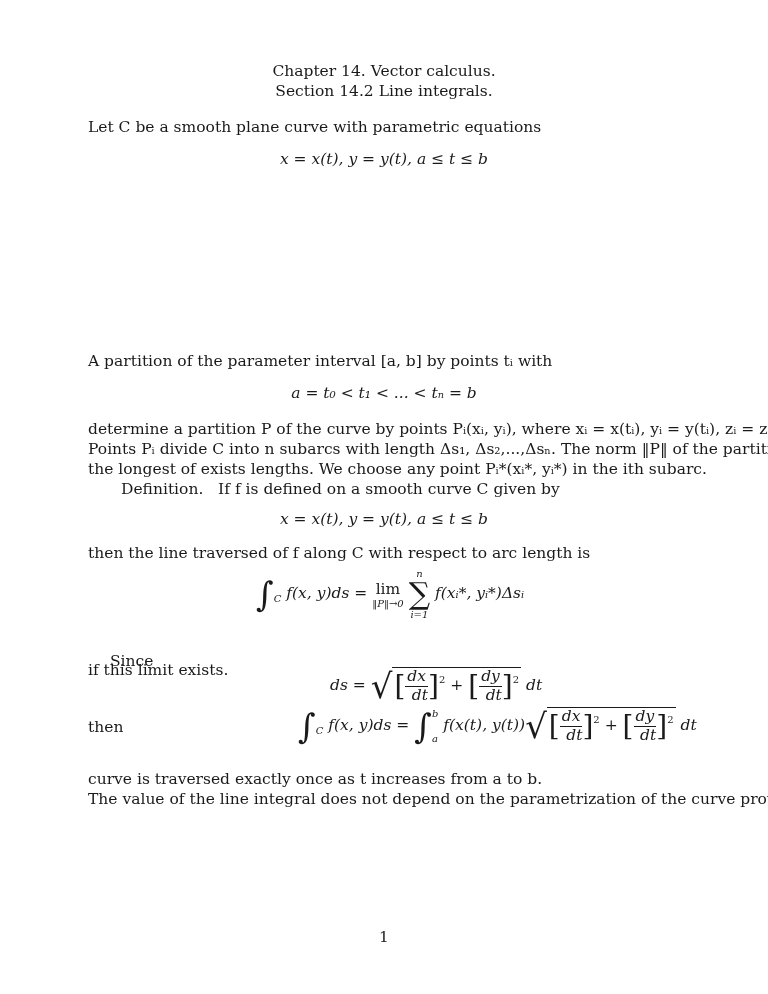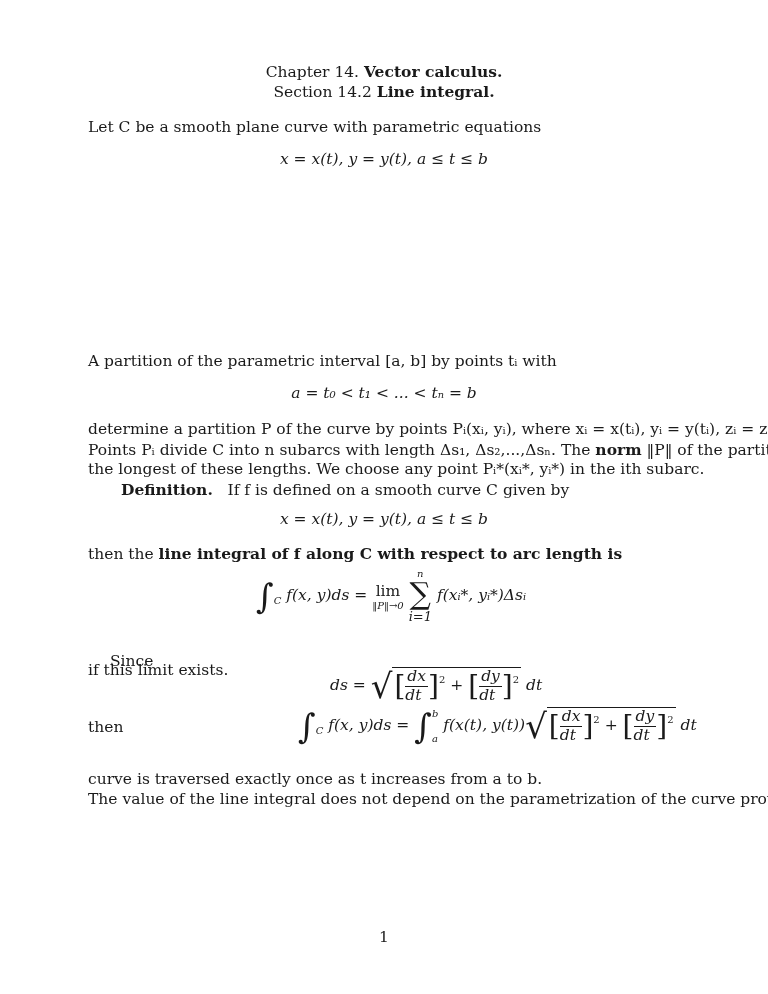--- a/index.html
+++ b/index.html
@@ -1,75 +1,75 @@
 <!DOCTYPE html>
 <html><head>
 <meta charset="utf-8">
 <style>
   html, body { margin:0; padding:0; background:#ffffff; }
   body { width:768px; height:994px; position:relative; overflow:hidden;
          font-family:"DejaVu Serif", "Liberation Serif", serif; color:#1a1a1a; font-size:15.5px; }
   .abs { position:absolute; white-space:nowrap; }
   .center { left:0; width:768px; text-align:center; }
   .m { font-style:italic; }
-  b { font-weight:bold; }
-  .frac { display:inline-block; vertical-align:middle; text-align:left; }
+  b { font-weight:normal; }
+  .frac { display:inline-block; vertical-align:middle; text-align:right; }
   .frac span { display:block; line-height:1.1; }
   .frac .num { border-bottom:1px solid #1a1a1a; padding:0 2px; }
   .bracket { font-size:28px; vertical-align:middle; font-style:normal; }
   .sqrt { display:inline-block; border-top:1px solid #1a1a1a; padding:0 2px; }
   .int { font-size:34px; font-style:normal; vertical-align:middle; }
   .sigma { font-size:30px; vertical-align:middle; }
   sub, sup { font-size:10px; }
 </style>
 </head>
 <body>
 
 <div class="abs center" style="top:62px;">
   <span>Chapter 14.</span>
   <b>Vector calculus.</b>
 </div>
 <div class="abs center" style="top:82px;">
   <span>Section 14.2</span>
-  <b>Line integral.</b>
+  <b>Line integrals.</b>
 </div>
 
 <div class="abs" style="left:88px; top:118px;">Let C be a smooth plane curve with parametric equations</div>
 <div class="abs center m" style="top:150px;">x = x(t),      y = y(t),      a ≤ t ≤ b</div>
 
-<div class="abs" style="left:88px; top:352px;">A partition of the parametric interval [a, b] by points tᵢ with</div>
+<div class="abs" style="left:88px; top:352px;">A partition of the parameter interval [a, b] by points tᵢ with</div>
 <div class="abs center m" style="top:384px;">a = t₀ &lt; t₁ &lt; ... &lt; tₙ = b</div>
 
 <div class="abs" style="left:88px; top:420px;">determine a partition P of the curve by points Pᵢ(xᵢ, yᵢ), where xᵢ = x(tᵢ), yᵢ = y(tᵢ), zᵢ = z(tᵢ).</div>
 <div class="abs" style="left:88px; top:440px;">
   <span>Points Pᵢ divide C into n subarcs with length Δs₁, Δs₂,...,Δsₙ. The </span><b>norm</b><span> ‖P‖ of the partition is</span>
 </div>
-<div class="abs" style="left:88px; top:460px;">the longest of these lengths. We choose any point Pᵢ*(xᵢ*, yᵢ*) in the ith subarc.</div>
+<div class="abs" style="left:88px; top:460px;">the longest of exists lengths. We choose any point Pᵢ*(xᵢ*, yᵢ*) in the ith subarc.</div>
 <div class="abs" style="left:121px; top:480px;">
   <b>Definition.</b>&nbsp;&nbsp;
   <span>If f is defined on a smooth curve C given by</span>
 </div>
 
 <div class="abs center m" style="top:510px;">x = x(t),      y = y(t),      a ≤ t ≤ b</div>
 
 <div class="abs" style="left:88px; top:544px;">
-  <span>then the </span><b>line integral of f along C with respect to arc length is</b>
+  <span>then the </span><b>line traversed of f along C with respect to arc length is</b>
 </div>
 
 <div class="abs" style="left:256px; top:568px;">
   <span class="int">∫</span><sub class="m">C</sub>
   <span class="m">f(x, y)ds = </span>
   <span style="display:inline-block; text-align:center; vertical-align:middle;">
     <span style="display:block;">lim</span>
     <span style="display:block; font-size:10px;" class="m">‖P‖→0</span>
   </span>
   <span style="display:inline-block; text-align:center; vertical-align:middle;">
     <span style="display:block; font-size:10px;" class="m">n</span>
     <span class="sigma" style="display:block; line-height:1;">∑</span>
-    <span style="display:block; font-size:13px;" class="m">i=1</span>
+    <span style="display:block; font-size:10px;" class="m">i=1</span>
   </span>
   <span class="m">f(xᵢ*, yᵢ*)Δsᵢ</span>
 </div>
 
 <div class="abs" style="left:88px; top:632px;margin-top:29px;">if this limit exists.</div>
 <div class="abs" style="left:110px; top:652px;">Since</div>
 
 <div class="abs" style="left:330px; top:666px;">
   <span class="m">ds =</span>
   <span style="font-size:34px; vertical-align:middle;">√</span><span class="sqrt">

